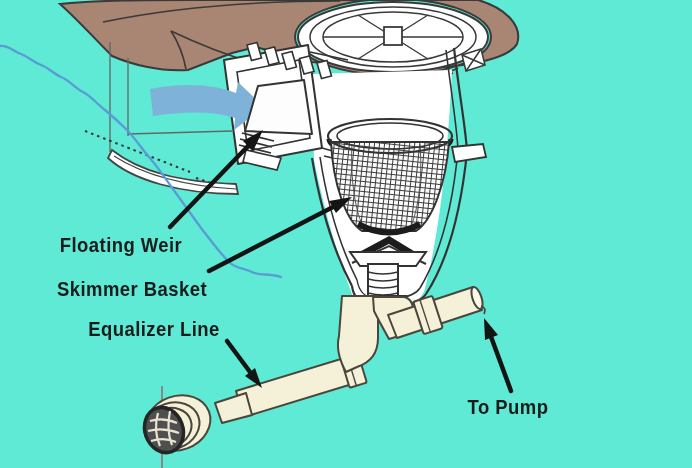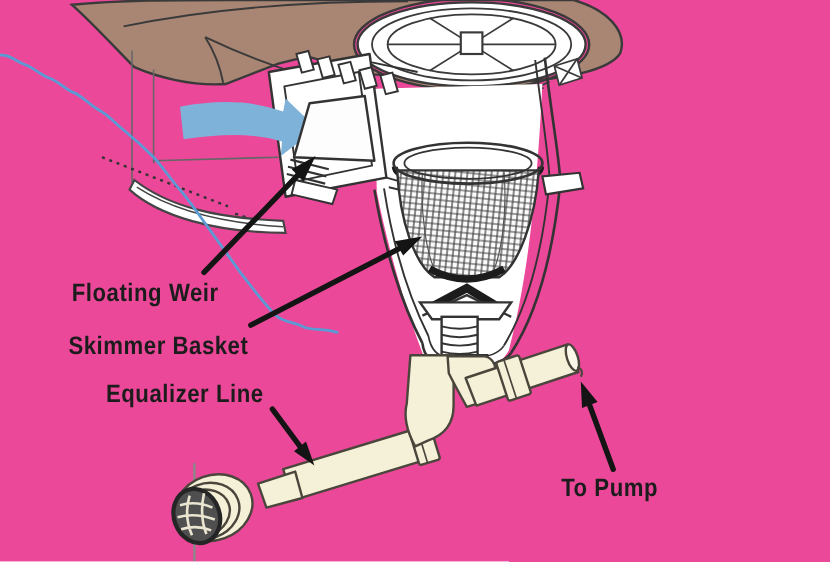--- a/index.html
+++ b/index.html
@@ -1,19 +1,19 @@
 <!DOCTYPE html>
 <html><head>
 <meta charset="utf-8">
 <style>
   html,body{margin:0;padding:0;background:#fff;}
   .stage{
     position:relative;
     width:692px;height:468px;
-    background:#ec4899;
+    background:#5eead4;
     overflow:hidden;
     font-family:"Liberation Sans", sans-serif;
   }
   .stage svg{position:absolute;left:0;top:0;}
   .lbl{
     position:absolute;
     transform:translate(-50%,-50%) scaleX(0.88);
     font-weight:bold;
     font-size:21px;
     color:#1c1c1c;

